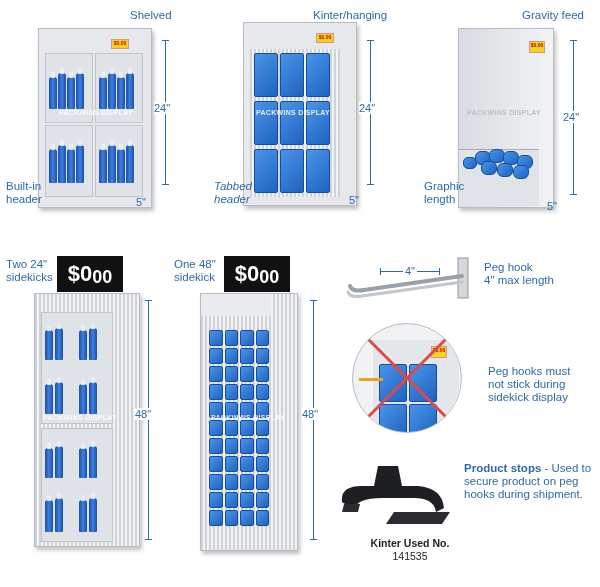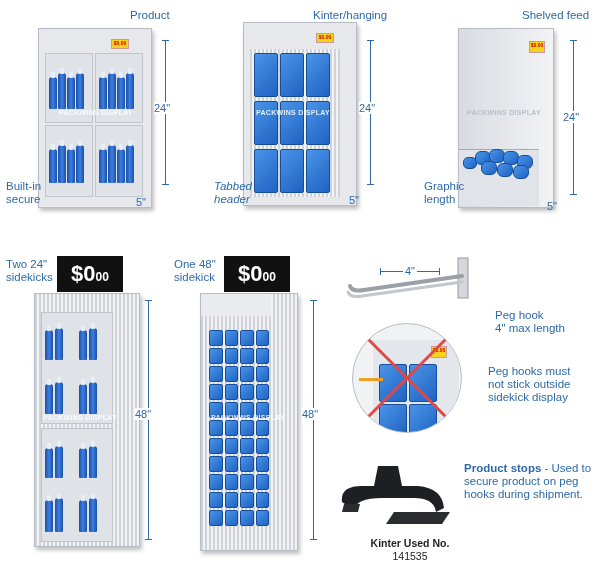--- a/index.html
+++ b/index.html
@@ -14,29 +14,29 @@
   .hline:before,.hline:after{content:"";position:absolute;top:-4px;height:7px;border-left:1px solid #2e6aa8;}
   .hline:before{left:0}.hline:after{right:0}
   .unit{background:#e6e8ec;border:1px solid #b8bcc4;box-shadow:2px 3px 4px rgba(0,0,0,.25);}
   .cell{position:absolute;background:#dfe3e8;border:1px solid #c2c6cc;}
   .bottle{position:absolute;width:8px;background:linear-gradient(90deg,#1a4fa8,#3d7fe0,#1a4fa8);border-radius:3px 3px 1px 1px;}
   .bottle:before{content:"";position:absolute;left:2px;top:-5px;width:4px;height:6px;background:#e8eef5;border-radius:1px;}
   .pack{position:absolute;background:linear-gradient(135deg,#4a94e8,#1f63c2);border:1px solid #174e9c;border-radius:2px;}
   .price{position:absolute;background:#f7d21a;font-size:5px;color:#c00;font-weight:bold;text-align:center;line-height:7px;border:1px solid #c99;}
   .header-sign{position:absolute;background:#111;color:#fff;font-weight:bold;text-align:center;}
   .header-sign .d{font-size:22px;}
-  .header-sign .c{font-size:12px;vertical-align:top;position:relative;top:3px;}
+  .header-sign .c{font-size:18px;vertical-align:top;position:relative;top:3px;}
   .pegwall{background:repeating-linear-gradient(90deg,#cfd3d8 0 2px,#f1f2f4 2px 4px);}
   .wm{position:absolute;font-size:7px;color:rgba(255,255,255,.85);font-weight:bold;letter-spacing:.3px;white-space:nowrap;}
   .bold{font-weight:bold;}
 </style>
 </head>
 <body>
 
-<div class="abs lbl" style="left:130px;top:9px;">Product</div>
+<div class="abs lbl" style="left:130px;top:9px;">Shelved</div>
 <div class="abs unit" style="left:38px;top:28px;width:112px;height:178px;">
   <div class="price" style="left:72px;top:10px;width:16px;height:8px;">$0.00</div>
   <div class="cell" style="left:6px;top:24px;width:46px;height:68px;"></div>
   <div class="cell" style="left:56px;top:24px;width:46px;height:68px;"></div>
   <div class="cell" style="left:6px;top:96px;width:46px;height:70px;"></div>
   <div class="cell" style="left:56px;top:96px;width:46px;height:70px;"></div>
   <div class="bottle" style="left:10px;top:48px;height:32px;"></div>
     <div class="bottle" style="left:19px;top:44px;height:36px;"></div>
     <div class="bottle" style="left:28px;top:48px;height:32px;"></div>
     <div class="bottle" style="left:37px;top:44px;height:36px;"></div>
@@ -51,21 +51,21 @@
   <div class="bottle" style="left:60px;top:120px;height:34px;"></div>
     <div class="bottle" style="left:69px;top:116px;height:38px;"></div>
     <div class="bottle" style="left:78px;top:120px;height:34px;"></div>
     <div class="bottle" style="left:87px;top:116px;height:38px;"></div>
   <div class="wm" style="left:20px;top:80px;">PACKWINS DISPLAY</div>
 </div>
 <div class="vline" style="left:165px;top:40px;height:145px;"></div>
 <div class="abs dim" style="left:154px;top:102px;background:#fff;">24"</div>
 <div class="abs dim" style="left:136px;top:196px;">5"</div>
 <div class="abs lbl" style="left:6px;top:180px;white-space:pre;">Built-in
-secure</div>
+header</div>
 
 <div class="abs lbl" style="left:313px;top:9px;">Kinter/hanging</div>
 <div class="abs unit" style="left:243px;top:22px;width:112px;height:182px;">
   <div class="price" style="left:72px;top:10px;width:16px;height:8px;">$0.00</div>
   <div class="abs pegwall" style="left:6px;top:26px;width:90px;height:148px;"></div>
   <div class="pack" style="left:10px;top:30px;width:22px;height:42px;"></div>
     <div class="pack" style="left:36px;top:30px;width:22px;height:42px;"></div>
     <div class="pack" style="left:62px;top:30px;width:22px;height:42px;"></div>
   <div class="pack" style="left:10px;top:78px;width:22px;height:42px;"></div>
     <div class="pack" style="left:36px;top:78px;width:22px;height:42px;"></div>
@@ -74,21 +74,21 @@
     <div class="pack" style="left:36px;top:126px;width:22px;height:42px;"></div>
     <div class="pack" style="left:62px;top:126px;width:22px;height:42px;"></div>
   <div class="wm" style="left:12px;top:86px;">PACKWINS DISPLAY</div>
 </div>
 <div class="vline" style="left:370px;top:40px;height:145px;"></div>
 <div class="abs dim" style="left:359px;top:102px;background:#fff;">24"</div>
 <div class="abs dim" style="left:349px;top:194px;">5"</div>
 <div class="abs lbl" style="left:214px;top:180px;white-space:pre;font-style:italic;">Tabbed
 header</div>
 
-<div class="abs lbl" style="left:522px;top:9px;">Shelved feed</div>
+<div class="abs lbl" style="left:522px;top:9px;">Gravity feed</div>
 <div class="abs unit" style="left:458px;top:28px;width:94px;height:178px;background:linear-gradient(90deg,#d8dbe0,#f2f3f5);">
   <div class="price" style="left:70px;top:12px;width:14px;height:10px;">$0.00</div>
   <div class="abs" style="left:0;top:120px;width:80px;height:56px;background:#e0e3e8;border-top:1px solid #aaa;"></div>
   <div class="pack" style="left:4px;top:128px;width:12px;height:10px;border-radius:5px;"></div>
   <div class="pack" style="left:16px;top:122px;width:14px;height:12px;border-radius:6px;"></div>
   <div class="pack" style="left:30px;top:120px;width:14px;height:12px;border-radius:6px;"></div>
   <div class="pack" style="left:44px;top:122px;width:14px;height:12px;border-radius:6px;"></div>
   <div class="pack" style="left:58px;top:126px;width:14px;height:12px;border-radius:6px;"></div>
   <div class="pack" style="left:22px;top:132px;width:14px;height:12px;border-radius:6px;"></div>
   <div class="pack" style="left:38px;top:134px;width:14px;height:12px;border-radius:6px;"></div>
@@ -188,38 +188,38 @@
 <div class="vline" style="left:313px;top:300px;height:240px;"></div>
 <div class="abs dim" style="left:302px;top:408px;background:#fff;">48"</div>
 
 <div class="hline" style="left:380px;top:271px;width:60px;"></div>
 <div class="abs dim" style="left:403px;top:265px;background:#fff;padding:0 2px;">4"</div>
 <svg class="abs" style="left:344px;top:254px;" width="130" height="60" viewBox="0 0 130 60">
   <rect x="114" y="4" width="10" height="40" fill="#d4d7dc" stroke="#999"></rect>
   <path d="M118 22 L20 36 Q8 38 6 32" fill="none" stroke="#9aa0a8" stroke-width="4" stroke-linecap="round"></path>
   <path d="M118 28 L18 42 Q6 44 4 38" fill="none" stroke="#c2c6cc" stroke-width="3" stroke-linecap="round"></path>
 </svg>
-<div class="abs lbl" style="left:495px;top:261px;white-space:pre;margin-top:48px;">Peg hook
+<div class="abs lbl" style="left:484px;top:261px;white-space:pre;">Peg hook
 4" max length</div>
 
 <div class="abs" style="left:352px;top:323px;width:108px;height:108px;border-radius:50%;overflow:hidden;border:1px solid #b8bcc4;background:#f1f2f4;">
   <div class="abs" style="left:20px;top:16px;width:86px;height:92px;background:#e3e6ea;"></div>
   <div class="price" style="left:78px;top:22px;width:14px;height:10px;">$0.00</div>
   <div class="pack" style="left:26px;top:40px;width:26px;height:36px;"></div>
     <div class="pack" style="left:56px;top:40px;width:26px;height:36px;"></div>
   <div class="pack" style="left:26px;top:80px;width:26px;height:30px;"></div>
     <div class="pack" style="left:56px;top:80px;width:26px;height:30px;"></div>
   <div class="abs" style="left:6px;top:54px;width:24px;height:3px;background:#f0a020;"></div>
   <svg class="abs" style="left:0;top:0;" width="108" height="108">
       <line x1="12" y1="12" x2="96" y2="96" stroke="#e04848" stroke-width="3"></line>
       <line x1="96" y1="12" x2="12" y2="96" stroke="#e04848" stroke-width="3"></line>
     </svg>
 </div>
 <div class="abs lbl" style="left:488px;top:365px;white-space:pre;">Peg hooks must
-not stick outside
+not stick during
 sidekick display</div>
 
 <div class="abs lbl" style="left:464px;top:462px;width:130px;">
   <span class="bold">Product stops</span><span> - Used to secure product on peg hooks during shipment.</span>
 </div>
 <svg class="abs" style="left:338px;top:458px;" width="120" height="72" viewBox="0 0 120 72">
   <path d="M4 44 Q2 28 24 28 L36 28 L40 8 L60 8 L64 28 L80 28 Q104 30 106 50 L98 54 Q96 40 76 40 L44 40 Q18 40 16 52 Z" fill="#1d1f22"></path>
   <path d="M56 54 L112 54 L104 66 L48 66 Z" fill="#2a2c30"></path>
   <path d="M6 46 L22 46 L20 54 L4 54 Z" fill="#2a2c30"></path>
 </svg>

